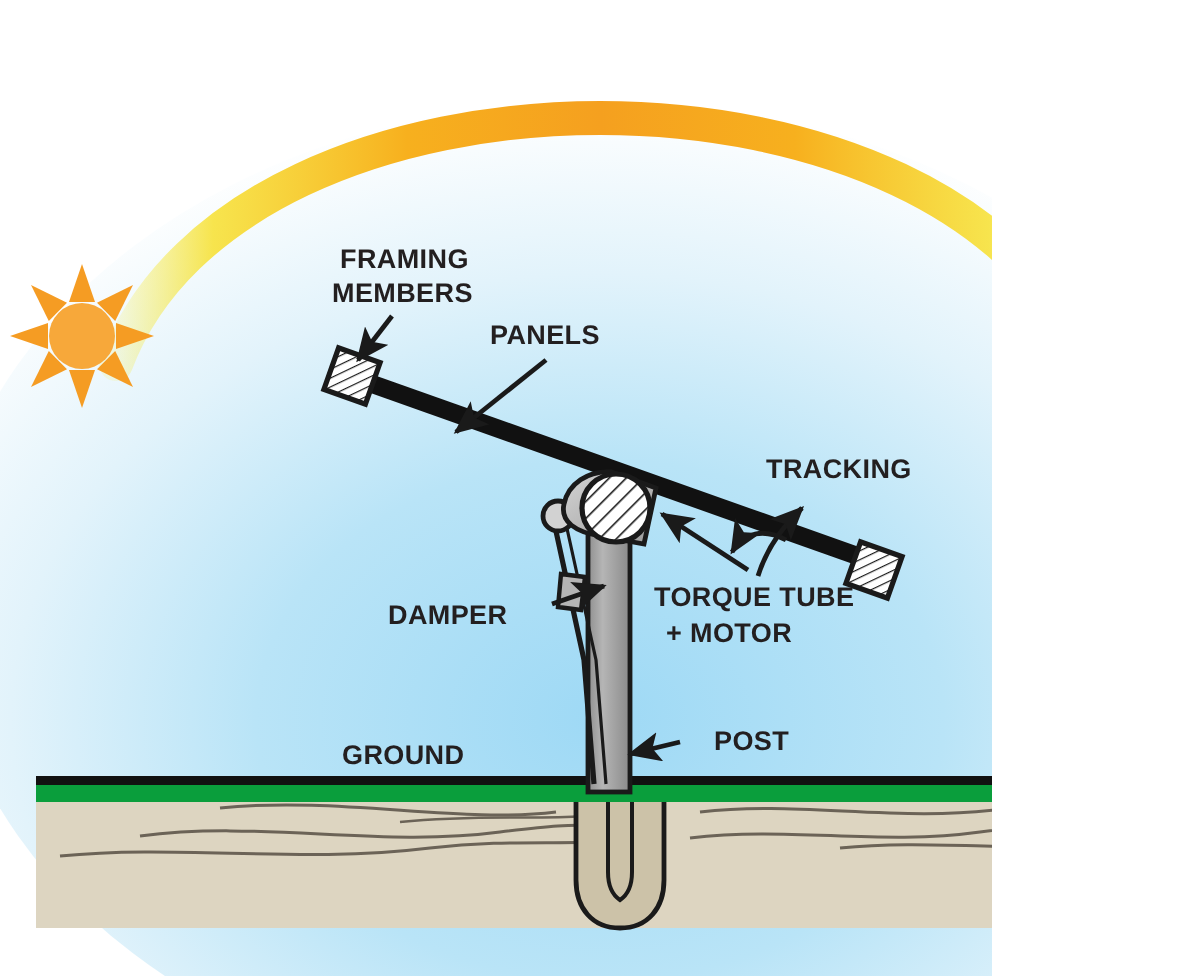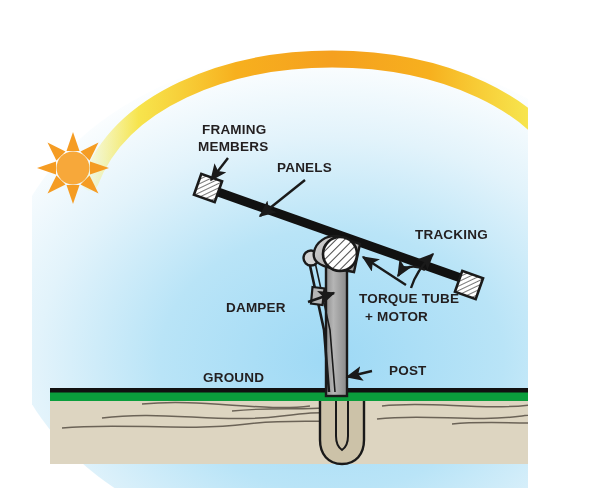--- a/index.html
+++ b/index.html
@@ -9,21 +9,20 @@
   }
   body {
     font-family: "Liberation Sans", sans-serif;
   }
   #diagram-root {
     position: relative;
     width: 496px;
     height: 488px;
     overflow: hidden;
     background: #ffffff;
-    padding-left: 32px;
   }
   #diagram-svg {
     display: block;
     width: 600px;
     height: 488px;
   }
   .dlabel {
     font-family: "Liberation Sans", sans-serif;
     font-weight: bold;
     fill: #231f20;

